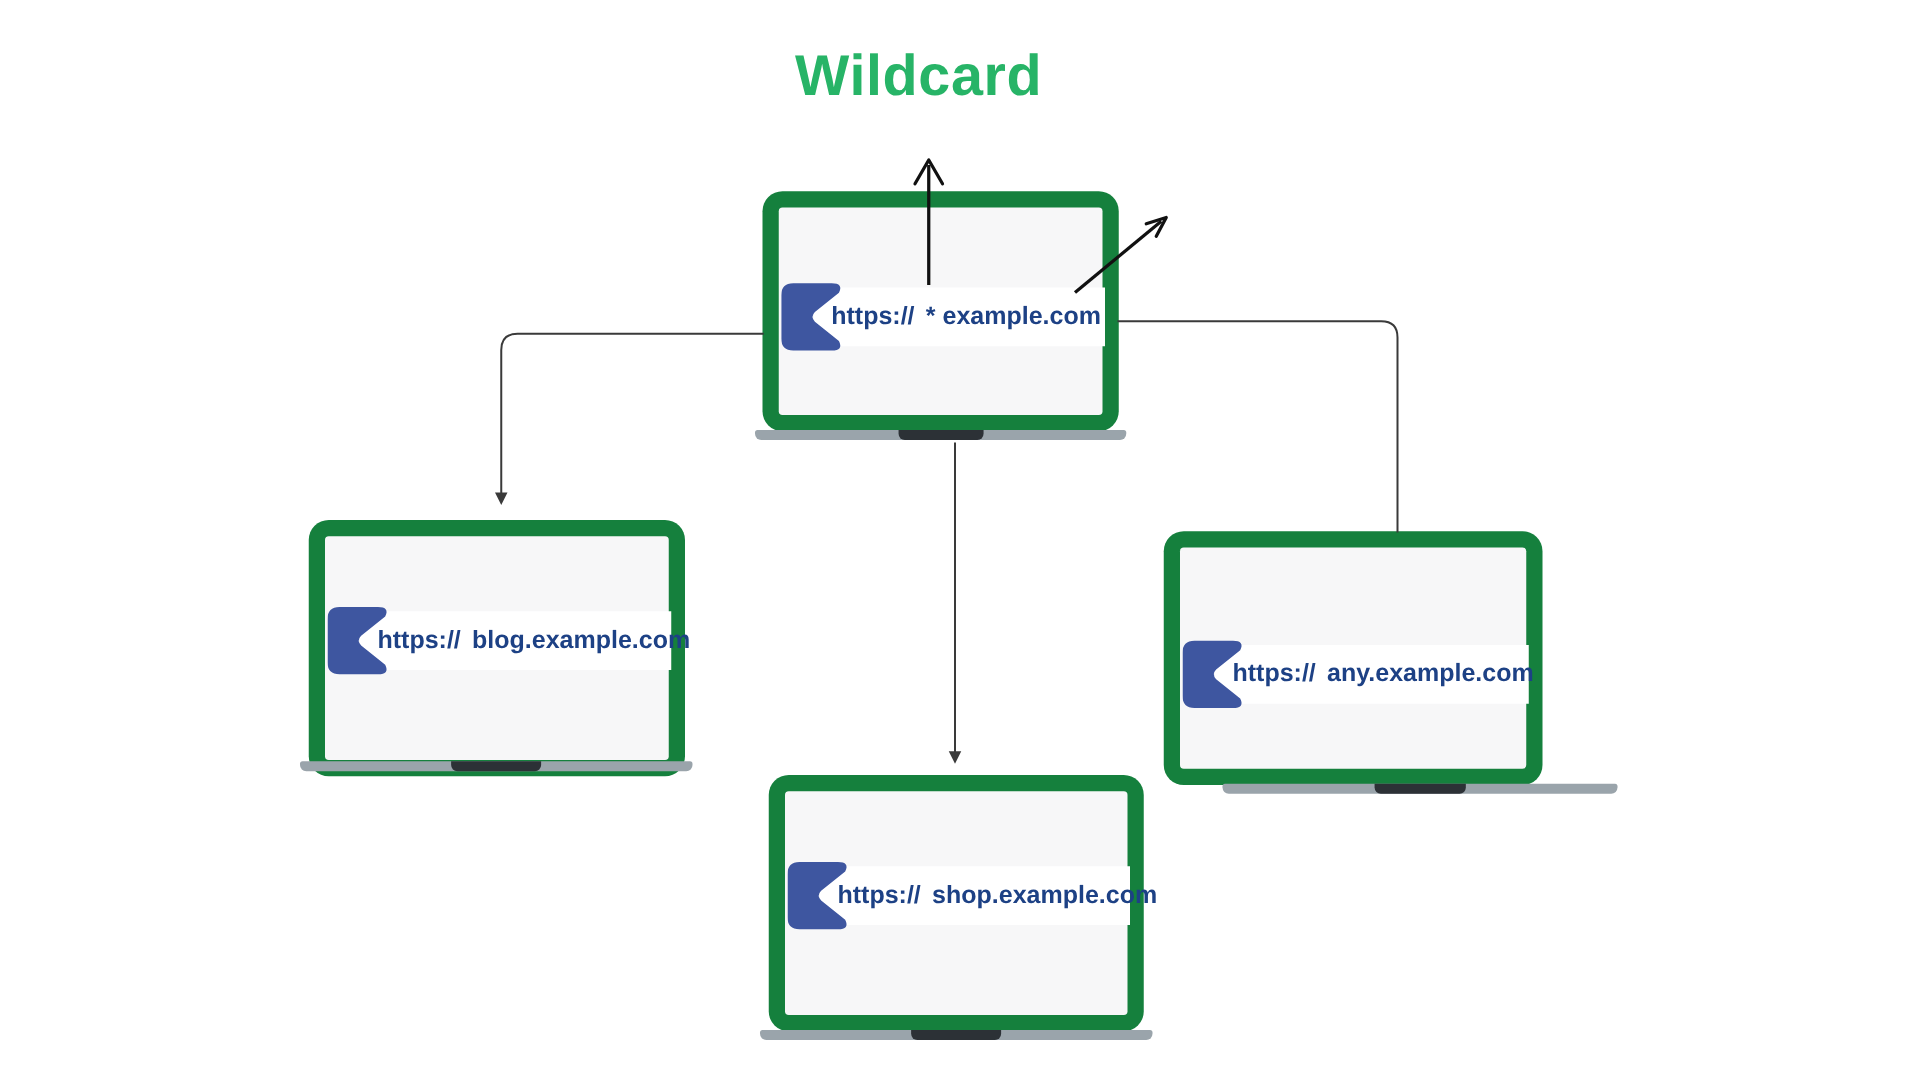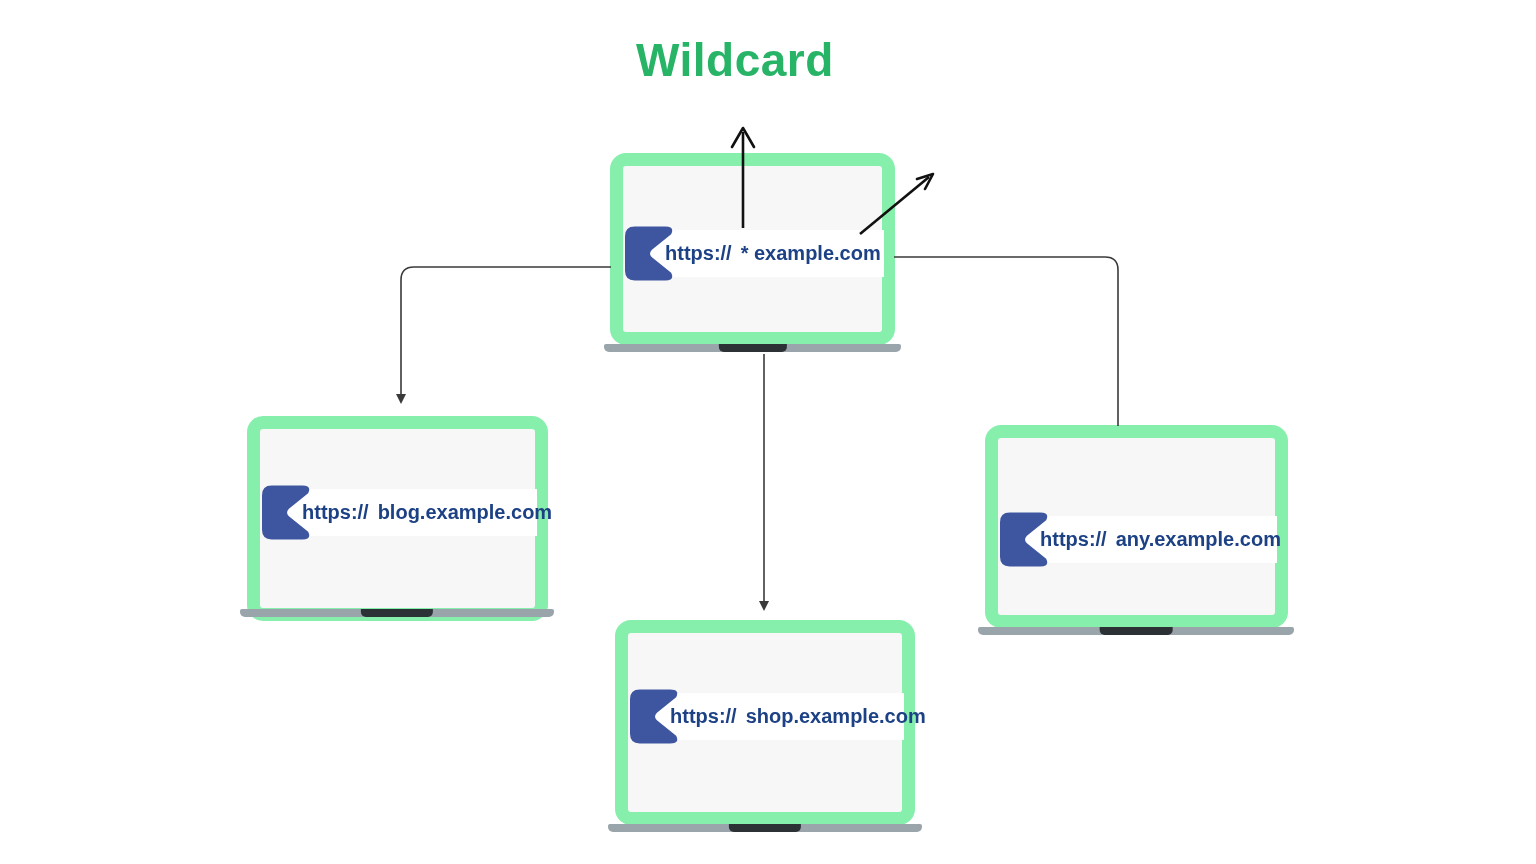--- a/index.html
+++ b/index.html
@@ -23,21 +23,21 @@
     font-weight: 800;
     letter-spacing: 0.5px;
     white-space: nowrap;
   }
   .heading--wildcard   { left: 636px; top: 33px;  font-size: 46px; }
   .heading--basedomain { left: 948px; top: 136px; font-size: 42px; }
 
   
   .laptop-body {
     position: absolute;
-    background: #86efac;
+    background: #15803d;
     border-radius: 16px;
     box-sizing: border-box;
     padding: 13px;
   }
   .laptop-screen {
     position: relative;
     width: 100%;
     height: 100%;
     background: #f7f7f8;
     border-radius: 3px;
@@ -95,21 +95,21 @@
   .laptop--wildcard .laptop-base { left: 604px; top: 344px; width: 297px; }
 
   .laptop--blog .laptop-body { left: 247px; top: 416px; width: 301px; height: 205px; }
   .laptop--blog .url-bar     { top: 60px; }
   .laptop--blog .laptop-base { left: 240px; top: 609px; width: 314px; }
 
   .laptop--shop .laptop-body { left: 615px; top: 620px; width: 300px; height: 205px; }
   .laptop--shop .url-bar     { top: 60px; }
   .laptop--shop .laptop-base { left: 608px; top: 824px; width: 314px; }
 
-  .laptop--any .laptop-body { left: 985px; top: 425px; width: 303px; height: 203px; }
+  .laptop--any .laptop-body { left: 931px; top: 425px; width: 303px; height: 203px; }
   .laptop--any .url-bar     { top: 78px; }
   .laptop--any .laptop-base { left: 978px; top: 627px; width: 316px; }
 
   
   #connector-layer {
     position: absolute;
     left: 0; top: 0;
     width: 1536px;
     height: 864px;
     pointer-events: none;

